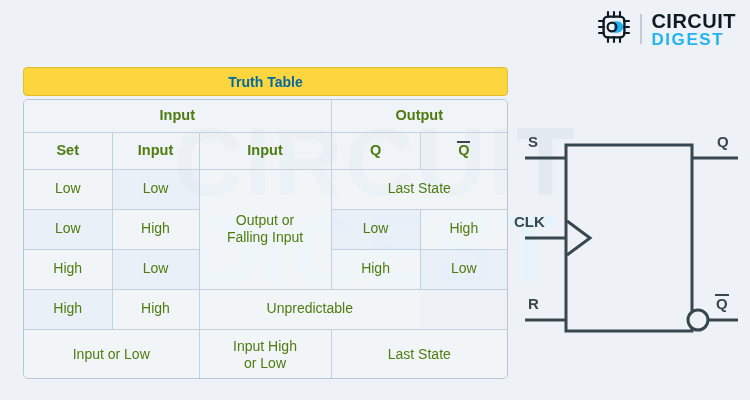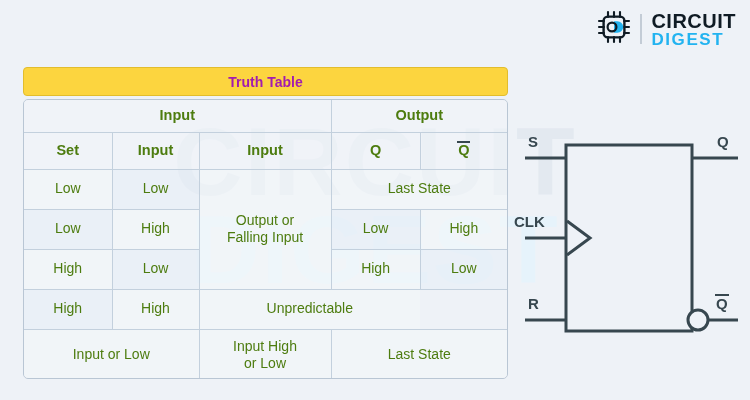--- a/index.html
+++ b/index.html
@@ -81,21 +81,21 @@
     left: 23px; top: 67px;
     width: 485px; height: 29px;
     background: #fcd53f;
     border: 1px solid #e2bd2d;
     border-radius: 4px;
     display: flex;
     align-items: center;
     justify-content: center;
     font-size: 14px;
     font-weight: 700;
-    color: #a21caf;
+    color: #0369a1;
     z-index: 3;
   }
 
   
   .table-wrap {
     position: absolute;
     left: 23px; top: 99px;
     width: 485px; height: 280px;
     border: 1px solid #b9c6d4;
     border-radius: 5px;

